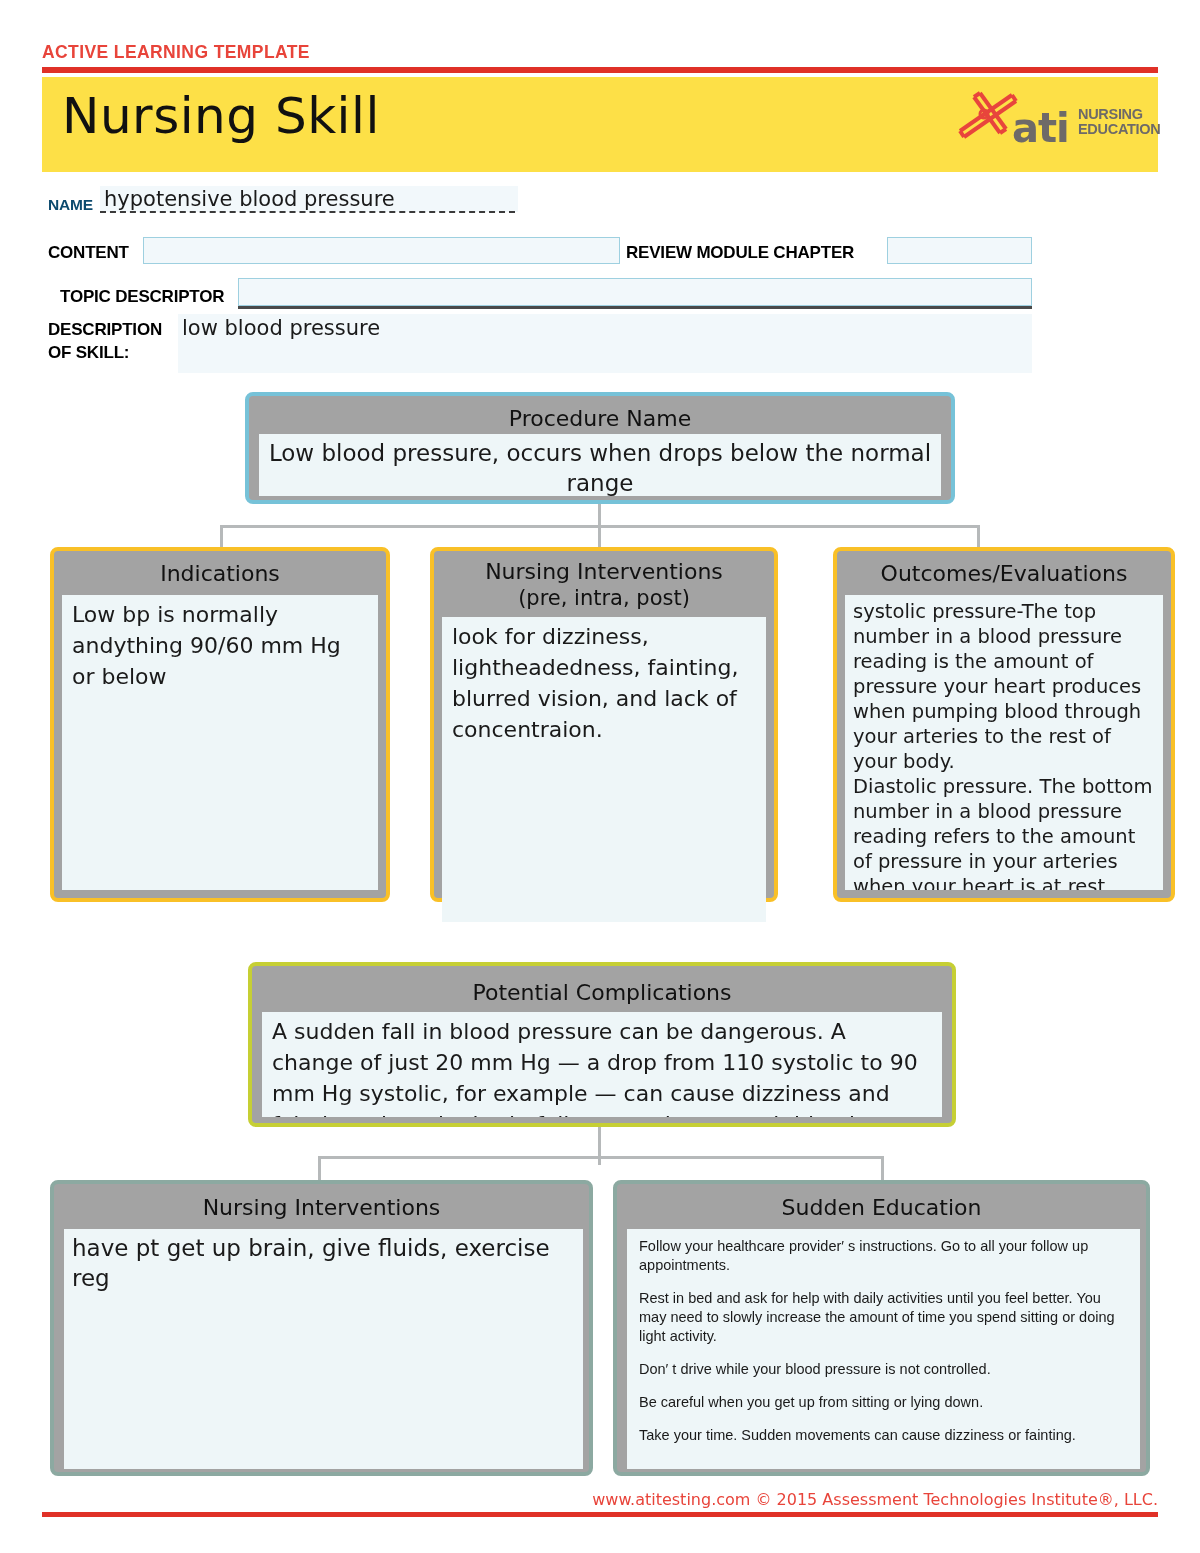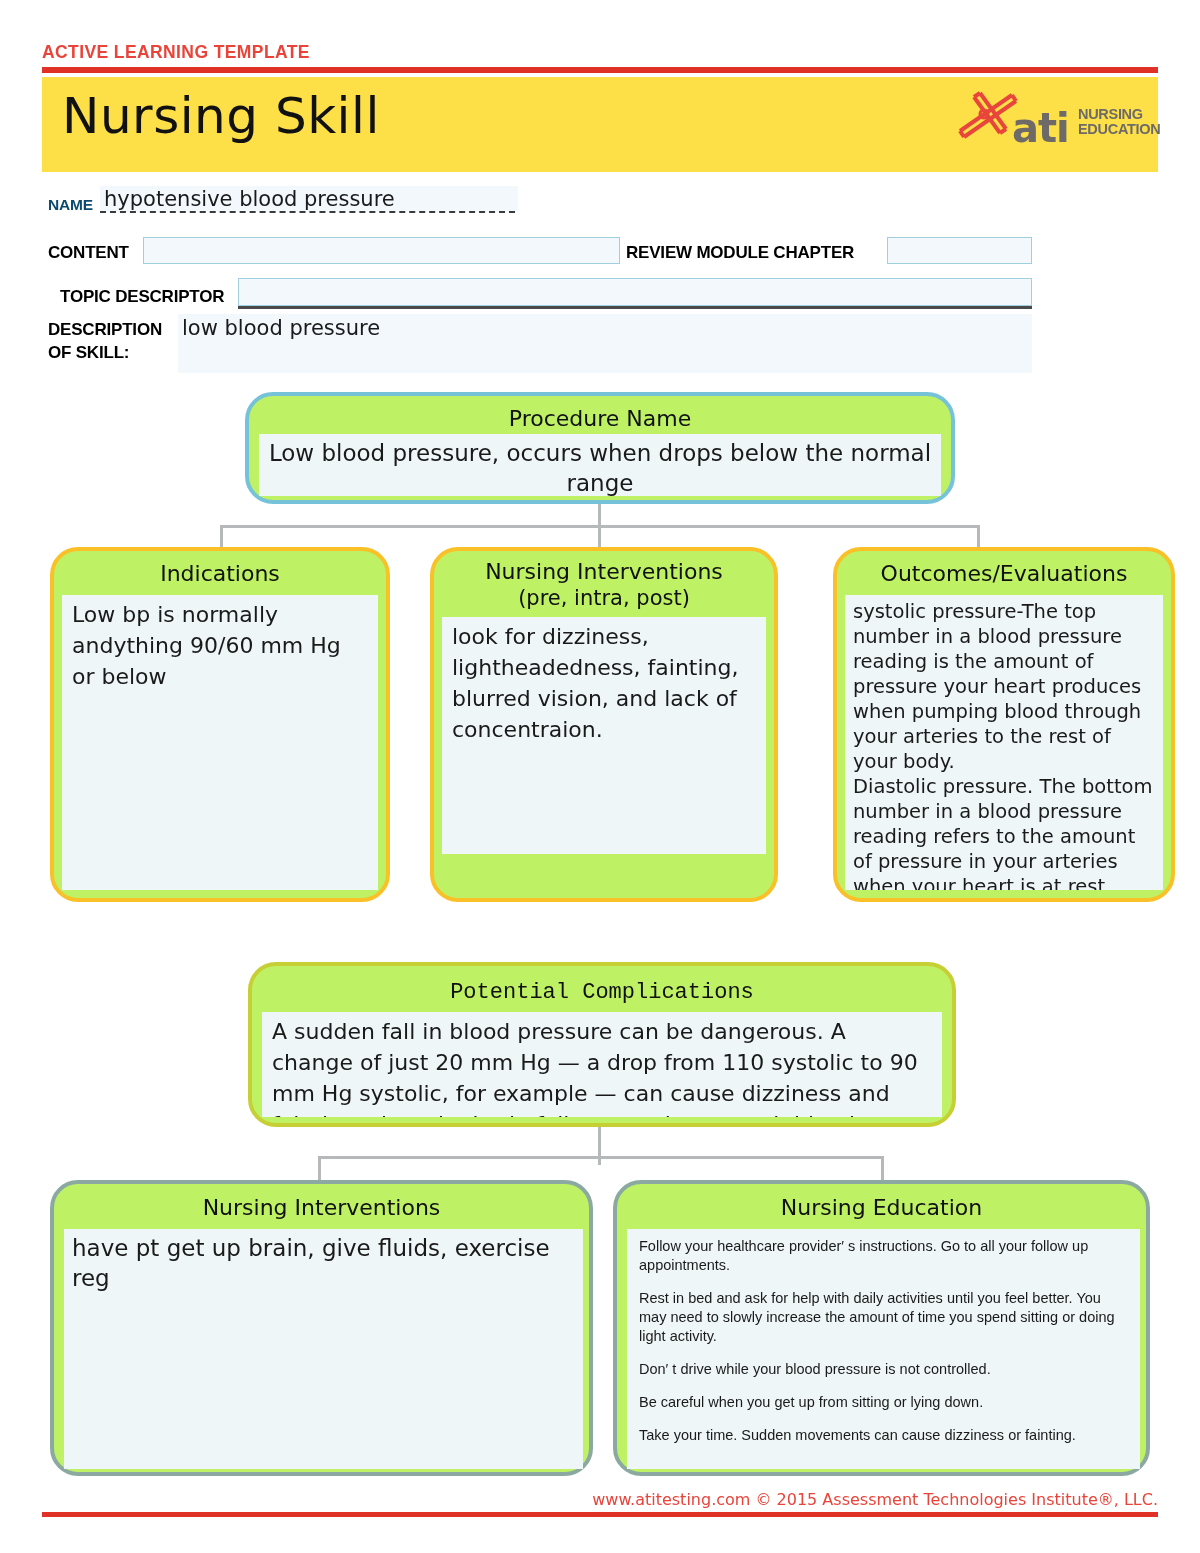--- a/index.html
+++ b/index.html
@@ -119,22 +119,22 @@
     height: 3px;
   }
 
   
   .conn { position: absolute; background: #b6b9ba; }
 
   
   .card {
     position: absolute;
     box-sizing: border-box;
-    border-radius: 28px;
-    background: #bef264;
+    border-radius: 8px;
+    background: #a3a3a3;
   }
   .card.blue   { border: 4px solid #76c2d8; }
   .card.yellow { border: 4px solid #f9c027; }
   .card.olive  { border: 4px solid #c6cf34; }
   .card.sage   { border: 4px solid #8ca9a1; }
 
   .card-title {
     position: absolute;
     left: 0;
     right: 0;
@@ -244,46 +244,46 @@
   <div class="conn" style="left:977px; top:525px; width:3px; height:24px;"></div>
 
   <div class="card yellow" style="left:50px; top:547px; width:340px; height:355px;">
     <div class="card-title" style="top:10px;">Indications</div>
     <div class="card-body body-txt-md" style="left:8px; top:44px; width:316px; height:295px;">Low bp is normally andything 90/60 mm Hg or below</div>
   </div>
 
   <div class="card yellow" style="left:430px; top:547px; width:348px; height:355px;">
     <div class="card-title" style="top:8px;">Nursing Interventions</div>
     <div class="card-title small" style="top:34px;">(pre, intra, post)</div>
-    <div class="card-body body-txt-md" style="left:8px; top:66px; width:324px; height:237px;">look for dizziness, lightheadedness, fainting, blurred vision, and lack of concentraion.</div>
+    <div class="card-body body-txt-md" style="left:8px; top:66px; width:324px; height:305px;">look for dizziness, lightheadedness, fainting, blurred vision, and lack of concentraion.</div>
   </div>
 
   <div class="card yellow" style="left:808px; top:547px; width:342px; height:355px;margin-left:25px;">
     <div class="card-title" style="top:10px;">Outcomes/Evaluations</div>
     <div class="card-body body-txt-sm" style="left:8px; top:44px; width:318px; height:295px; white-space:pre-line;">systolic pressure-The top number in a blood pressure reading is the amount of pressure your heart produces when pumping blood through your arteries to the rest of your body.
 Diastolic pressure. The bottom number in a blood pressure reading refers to the amount of pressure in your arteries when your heart is at rest between beats.</div>
   </div>
 
   <div class="card olive" style="left:248px; top:962px; width:708px; height:165px;">
-    <div class="card-title" style="top:14px;font-family:Liberation Mono, monospace;">Potential Complications</div>
+    <div class="card-title" style="top:14px;">Potential Complications</div>
     <div class="card-body body-txt-md" style="left:10px; top:46px; width:680px; height:105px;">A sudden fall in blood pressure can be dangerous. A change of just 20 mm Hg — a drop from 110 systolic to 90 mm Hg systolic, for example — can cause dizziness and fainting when the brain fails to receive enough blood.</div>
   </div>
 
   <div class="conn" style="left:598px; top:1127px; width:3px; height:38px;"></div>
   <div class="conn" style="left:318px; top:1156px; width:566px; height:3px;"></div>
   <div class="conn" style="left:318px; top:1156px; width:3px; height:28px;"></div>
   <div class="conn" style="left:881px; top:1156px; width:3px; height:28px;"></div>
 
   <div class="card sage" style="left:50px; top:1180px; width:543px; height:296px;">
     <div class="card-title" style="top:11px;">Nursing Interventions</div>
     <div class="card-body body-txt-lg" style="left:10px; top:45px; width:519px; height:240px;">have pt get up brain, give fluids, exercise reg</div>
   </div>
 
   <div class="card sage" style="left:613px; top:1180px; width:537px; height:296px;">
-    <div class="card-title" style="top:11px;">Nursing Education</div>
+    <div class="card-title" style="top:11px;">Sudden Education</div>
     <div class="card-body body-txt-xs" id="client-edu-body" style="left:10px; top:45px; width:513px; height:240px;">
         <p>Follow your healthcare provider′  s instructions. Go to all your follow up appointments.</p>
         <p>Rest in bed and ask for help with daily activities until you feel better. You may need to slowly increase the amount of time you spend sitting or doing light activity.</p>
         <p>Don′  t drive while your blood pressure is not controlled.</p>
         <p>Be careful when you get up from sitting or lying down.</p>
         <p>Take your time. Sudden movements can cause dizziness or fainting.</p>
       </div>
   </div>
 
   <div class="footer-text">www.atitesting.com   © 2015 Assessment Technologies Institute®, LLC.</div>

